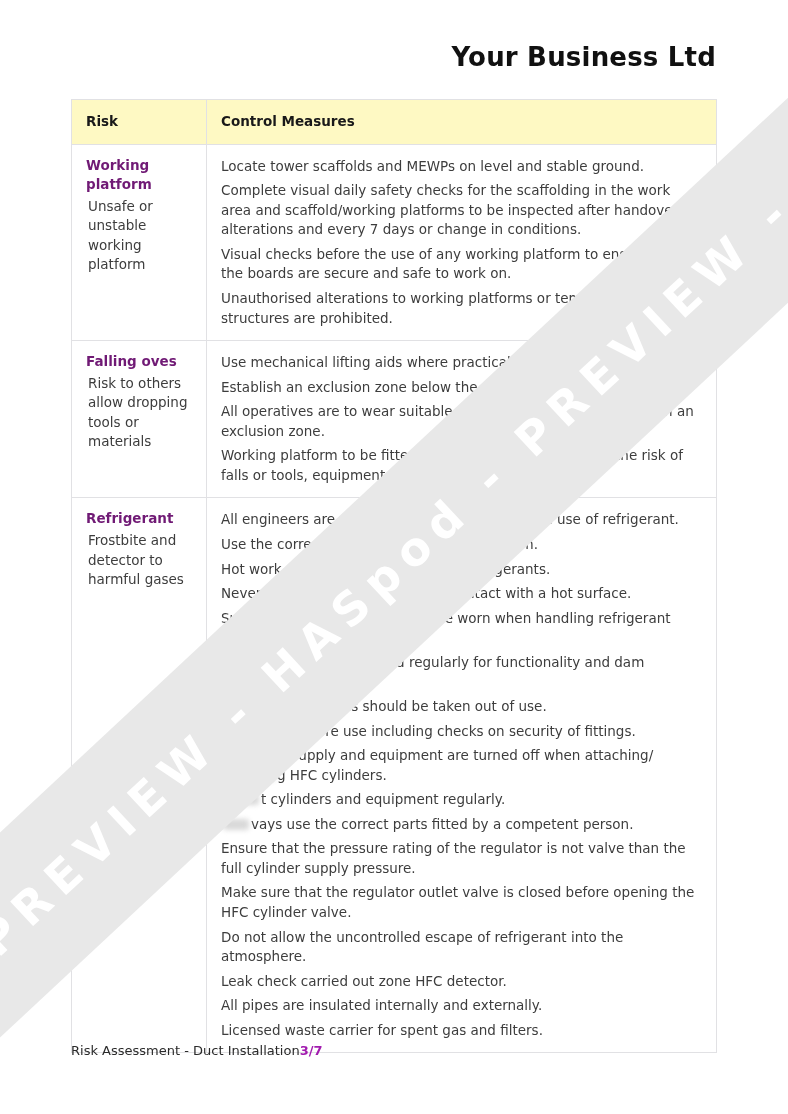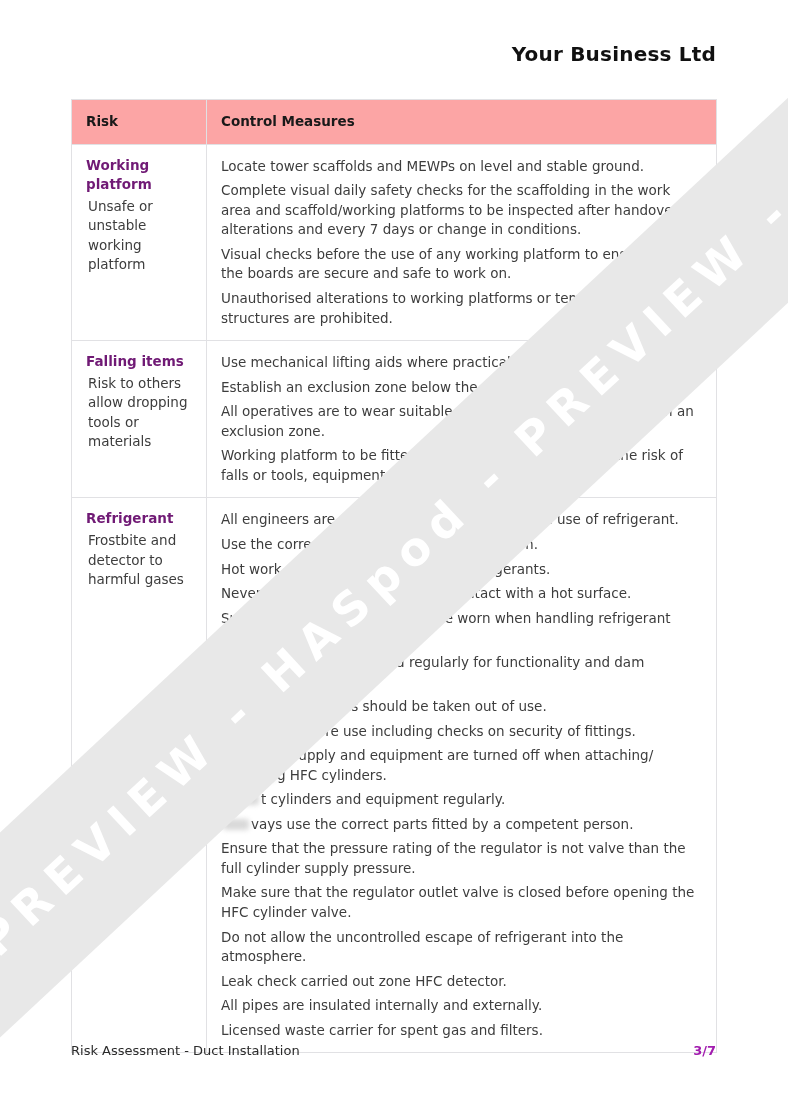--- a/index.html
+++ b/index.html
@@ -5,49 +5,49 @@
   html,body{margin:0;padding:0;}
   body{
     width:788px;height:1114px;background:#ffffff;
     font-family:"DejaVu Sans","Liberation Sans",sans-serif;
     color:#3d3d3d;position:relative;overflow:hidden;
   }
   .page{position:relative;width:788px;height:1114px;overflow:hidden;background:#fff;}
 
   .company{
     position:absolute;top:42px;right:72px;
-    font-size:20px;font-weight:bold;color:#111;letter-spacing:.2px;
+    font-size:26px;font-weight:bold;color:#111;letter-spacing:.2px;
   }
 
   table.risk{
     position:absolute;top:99px;left:71px;width:645px;
     border-collapse:collapse;table-layout:fixed;
     font-size:13.5px;line-height:1.45;
   }
   col.c1{width:135px;}
   col.c2{width:510px;}
   th,td{border:1px solid #e1e1e4;text-align:left;vertical-align:top;}
   thead th{
-    background:#fca5a5;color:#191919;font-weight:bold;
+    background:#fef9c3;color:#191919;font-weight:bold;
     font-size:13.5px;padding:12px 14px;
   }
   td{padding:11px 14px 12px 14px;}
   .risk-title{font-weight:bold;color:#701a75;margin:0 0 1px 0;}
   .risk-desc{margin:2px;}
   p.measure{margin:1px 0 5px 0;}
   p.measure:last-child{margin-bottom:0;}
 
   .redact{
     display:inline-block;height:11px;background:#d9d9d9;
     border-radius:3px;filter:blur(2.5px);vertical-align:-1px;margin:0 2px;
   }
 
   .footer{
     position:absolute;left:71px;top:1043px;width:645px;
-    display:flex;justify-content:space-between;align-items:baseline;
+    display:flex;align-items:baseline;
     font-size:13px;color:#2a2a2a;
   }
   .footer .page-num{font-weight:bold;color:#a21caf;}
 
   .watermark-band{
     position:absolute;left:-430px;top:515px;width:1600px;height:150px;
     background:#e8e8e8;transform:rotate(-43deg);
     display:flex;align-items:center;justify-content:center;
     z-index:5;pointer-events:none;
   }
@@ -82,21 +82,21 @@
           </td>
           <td>
             <p class="measure">Locate tower scaffolds and MEWPs on level and stable ground.</p>
             <p class="measure">Complete visual daily safety checks for the scaffolding in the work area and scaffold/working platforms to be inspected after handover alterations and every 7 days or change in conditions.</p>
             <p class="measure">Visual checks before the use of any working platform to ensur<span class="redact" style="width: 48px;"></span> the boards are secure and safe to work on.</p>
             <p class="measure">Unauthorised alterations to working platforms or tempo<span class="redact" style="width: 52px;"></span> structures are prohibited.</p>
           </td>
         </tr>
         <tr>
           <td>
-            <div class="risk-title">Falling items</div>
+            <div class="risk-title">Falling oves</div>
             <div class="risk-desc">Risk to others allow dropping tools or materials</div>
           </td>
           <td>
             <p class="measure">Use mechanical lifting aids where practicable.</p>
             <p class="measure">Establish an exclusion zone below the work <span class="redact" style="width: 42px;"></span></p>
             <p class="measure">All operatives are to wear suitable PPE in<span class="redact" style="width: 118px;"></span>s within an exclusion zone.</p>
             <p class="measure">Working platform to be fitted with <span class="redact" style="width: 108px;"></span>nimise the risk of falls or tools, equipment and ma<span class="redact" style="width: 80px;"></span>ht.</p>
           </td>
         </tr>
         <tr>

